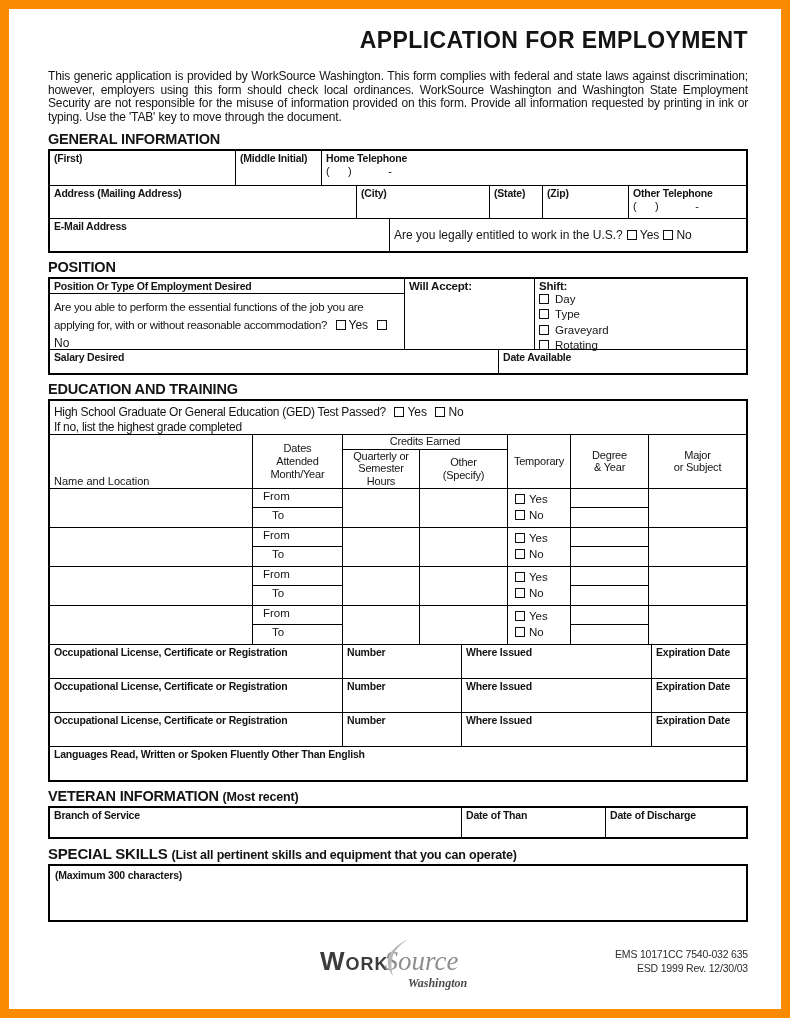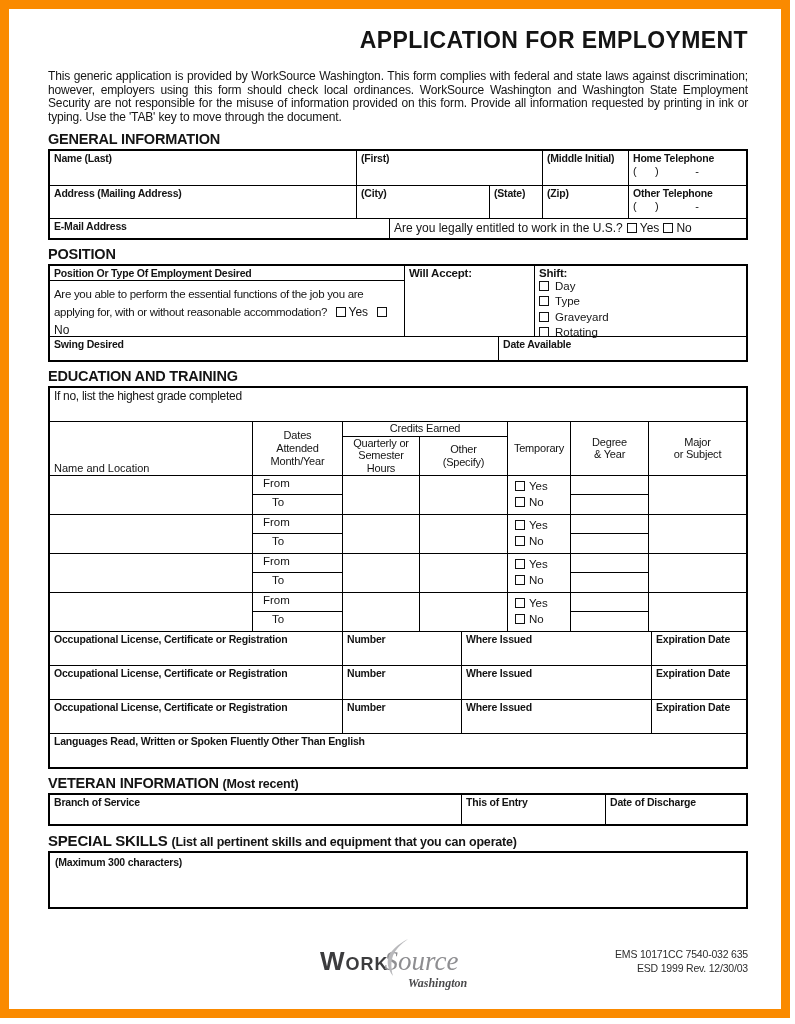--- a/index.html
+++ b/index.html
@@ -49,23 +49,20 @@
 <div class="frame"></div>
 
 <div class="content">
 
   <div class="title">APPLICATION FOR EMPLOYMENT</div>
   <div class="intro">This generic application is provided by WorkSource Washington.  This form complies with federal and state laws against discrimination; however, employers using this form should check local ordinances.  WorkSource Washington and Washington State Employment Security are not responsible for the misuse of information provided on this form.  Provide all information requested by printing in ink or typing.  Use the 'TAB' key to move through the document.</div>
 
   <div class="sec-h">GENERAL INFORMATION</div>
   <div class="tbl">
     <div class="row" style="height:34px">
-      <div class="cell" style="width:307px">
-          <span class="lbl">Name (Last)</span>
-        </div>
       <div class="cell" style="width:186px">
           <span class="lbl">(First)</span>
         </div>
       <div class="cell" style="width:86px">
           <span class="lbl">(Middle Initial)</span>
         </div>
       <div class="cell last">
           <span class="lbl">Home Telephone</span>
           <span class="mask">(      )            -</span>
         </div>
@@ -81,21 +78,21 @@
           <span class="lbl">(State)</span>
         </div>
       <div class="cell" style="width:86px">
           <span class="lbl">(Zip)</span>
         </div>
       <div class="cell last">
           <span class="lbl">Other Telephone</span>
           <span class="mask">(      )            -</span>
         </div>
     </div>
-    <div class="row" style="height:20px">
+    <div class="row" style="height:33px">
       <div class="cell" style="width:340px">
           <span class="lbl">E-Mail Address</span>
         </div>
       <div class="cell last" style="display:flex;align-items:center;">
         <span class="cbl">Are you legally entitled to work in the U.S.?</span>
         <span class="cb"></span>
           <span class="cbl">Yes</span>
         <span class="cb"></span>
           <span class="cbl">No</span>
       </div>
@@ -123,32 +120,36 @@
         <div class="optlist">
           <div><span class="cb"></span><span>Day</span></div>
           <div><span class="cb"></span><span>Type</span></div>
           <div><span class="cb"></span><span>Graveyard</span></div>
           <div><span class="cb"></span><span>Rotating</span></div>
         </div>
       </div>
     </div>
     <div class="row" style="height:24px">
       <div class="cell" style="width:449px">
-          <span class="lbl">Swing Desired</span>
+          <span class="lbl">Salary Desired</span>
         </div>
       <div class="cell last">
           <span class="lbl">Date Available</span>
         </div>
     </div>
   </div>
 
   <div class="sec-h">EDUCATION AND TRAINING</div>
   <div class="tbl">
     <div class="row" style="height:33px">
       <div class="cell last">
+        <div><span class="q" style="font-size:12px">High School Graduate Or General Education (GED) Test Passed?</span>
+          <span class="cb"></span><span class="cbl">Yes</span>
+          <span class="cb"></span><span class="cbl">No</span>
+        </div>
         <div class="q" style="font-size:12px">If no, list the highest grade completed</div>
       </div>
     </div>
 
     <div class="row" style="height:54px">
       <div class="cell" style="width:203px;display:flex;align-items:flex-end">
           <span style="font-size:11px">Name and Location</span>
         </div>
       <div class="cell hdr-c" style="width:90px">
         <span><span>Dates</span><br><span>Attended</span><br><span>Month/Year</span></span>
@@ -302,21 +303,21 @@
   <div class="sec-h">
     <span>VETERAN INFORMATION</span>
     <span class="note">(Most recent)</span>
   </div>
   <div class="tbl">
     <div class="row" style="height:29px">
       <div class="cell" style="width:412px">
           <span class="lbl">Branch of Service</span>
         </div>
       <div class="cell" style="width:144px">
-          <span class="lbl">This of Entry</span>
+          <span class="lbl">Date of Than</span>
         </div>
       <div class="cell last">
           <span class="lbl">Date of Discharge</span>
         </div>
     </div>
   </div>
 
   <div class="sec-h" style="font-size:15px">
     <span>SPECIAL SKILLS</span>
     <span class="note">(List all pertinent skills and equipment that you can operate)</span>

